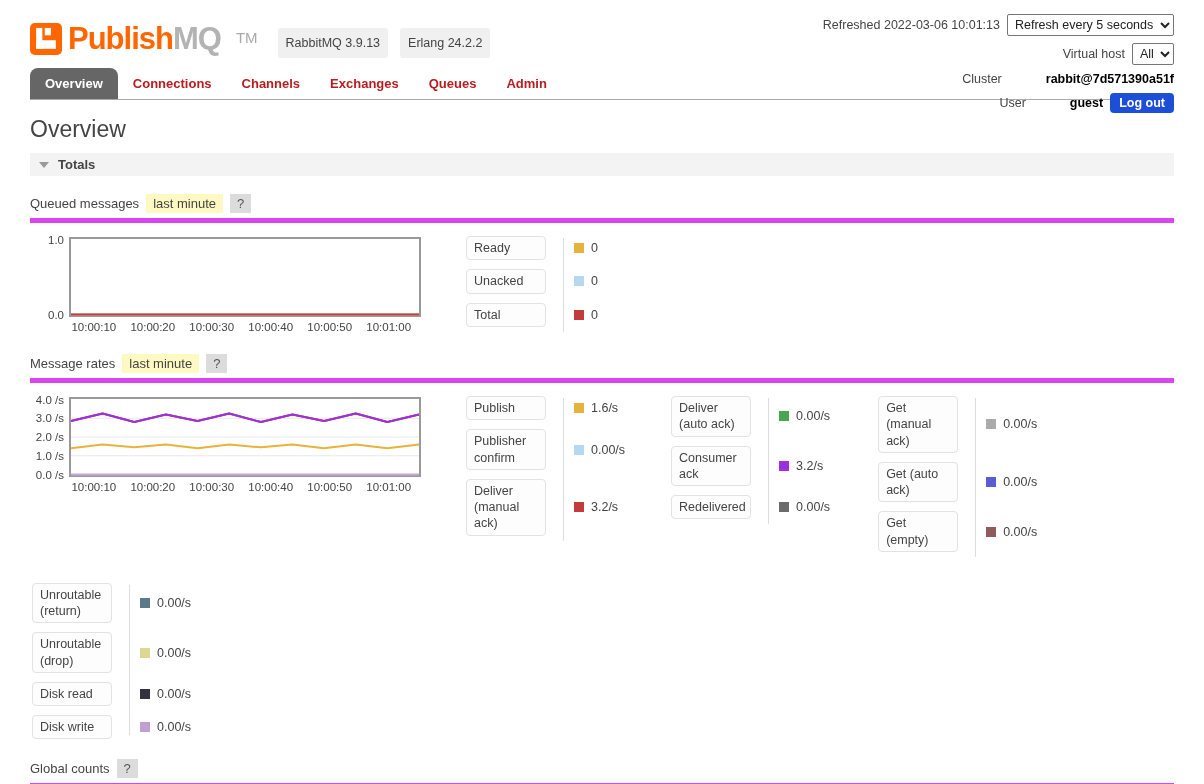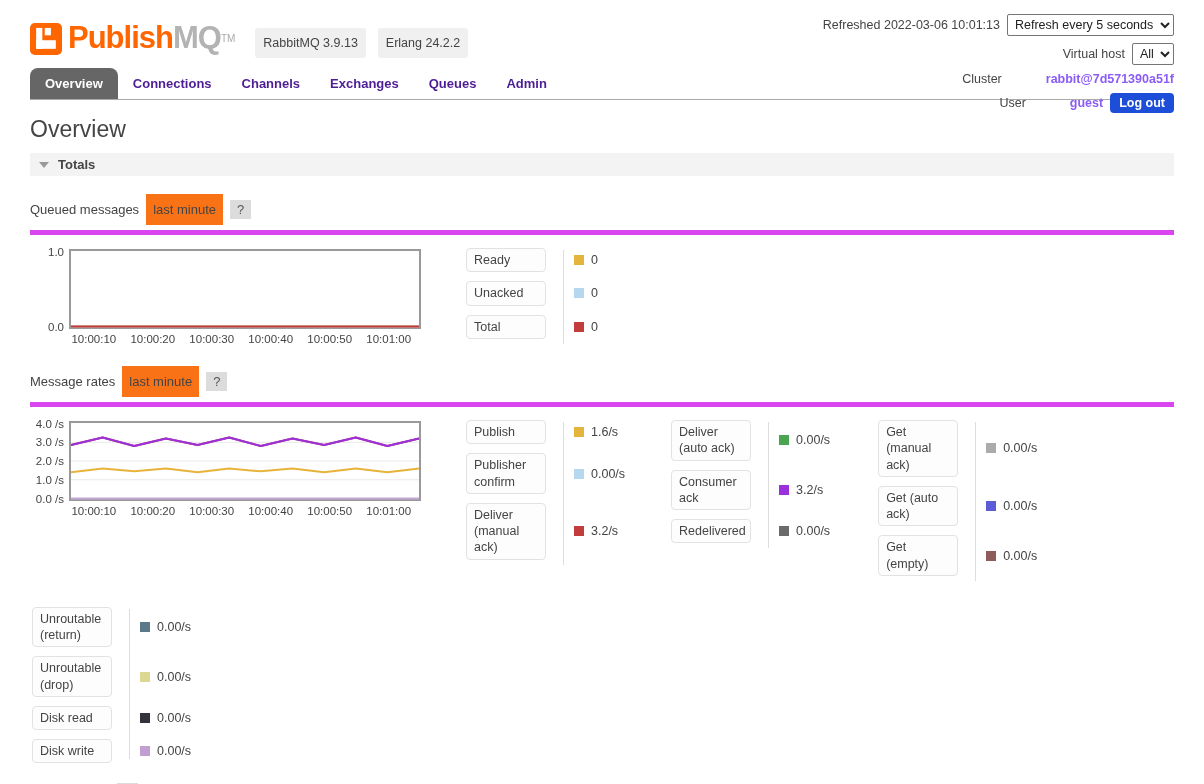--- a/index.html
+++ b/index.html
@@ -6,47 +6,47 @@
   html,body { width:1204px; height:784px; overflow:hidden; background:#fff;
     font-family:"Liberation Sans",sans-serif; color:#444; font-size:12.5px; }
 
   
   .hdr { position:relative; padding:12px 30px 0 30px; }
   .logo-row { display:flex; align-items:center; gap:20px; height:52px; }
   .logo { display:flex; align-items:flex-start; gap:6px; }
   .logo-mark { width:32px; height:32px; margin-top:2px; }
   .logo-text { font-size:31px; font-weight:bold; letter-spacing:-1px; color:#ff6600; line-height:34px; }
   .logo-text .mq { color:#b3b3b3; }
-  .logo-text .tm { font-size:10px; color:#aaa; font-weight:normal; letter-spacing:0; vertical-align:6px; }
+  .logo-text .tm { font-size:15px; color:#aaa; font-weight:normal; letter-spacing:0; vertical-align:6px;padding-left:15px; }
   .badges { display:flex; gap:12px; margin-top:10px; }
   .badge { background:#f0f0f0; border-radius:3px; padding:8px 8px; font-size:12.5px; color:#444; }
 
   .hdr-right { position:absolute; top:14px; right:30px; text-align:right; font-size:12.5px; }
   .hr-row { margin-bottom:7px; display:flex; justify-content:flex-end; align-items:center; gap:7px; }
-  .hr-row b { color:#8b5cf6;padding-left:37px; }
+  .hr-row b { color:#000000;padding-left:37px; }
   select { font-family:"Liberation Sans",sans-serif; font-size:12.5px; padding:2px 3px;
     border:1px solid #767676; border-radius:2px; background:#fff; color:#222; }
   .logout-btn { background:#1d4ed8; color:#fff; border:none; border-radius:4px;
     padding:3px 9px; font-weight:bold; font-size:12.5px; font-family:"Liberation Sans",sans-serif; cursor:pointer; }
 
   
   .tabbar { margin:4px 30px 0 30px; border-bottom:1px solid #aaa; display:flex; }
-  .tab { padding:8px 15px; font-weight:bold; font-size:13px; color:#4c1d95; cursor:pointer; }
+  .tab { padding:8px 15px; font-weight:bold; font-size:13px; color:#b91c1c; cursor:pointer; }
   .tab.active { background:#666; color:#fff; border-radius:8px 8px 0 0; }
 
   
   .main { padding:0 30px; }
   h1 { font-size:23px; font-weight:normal; color:#444; margin:16px 0 10px 0; }
   .section-bar { background:#f3f3f3; padding:4px 9px; display:flex; align-items:center; gap:9px; }
   .section-bar .ttl { font-weight:bold; font-size:13px; color:#444; }
   .tri { width:0; height:0; border-left:5px solid transparent; border-right:5px solid transparent; border-top:6px solid #999; }
 
   .sub-title-row { margin-top:18px; padding-bottom:5px; border-bottom:5px solid #d946ef;
     display:flex; align-items:center; gap:7px; font-size:13px; }
-  .chip { background:#f97316; padding:8px 7px; }
+  .chip { background:#fef9c3; padding:2px 7px; }
   .help { background:#dcdcdc; padding:2px 7px; color:#555; cursor:pointer; }
 
   .chart-row { display:flex; align-items:flex-start; margin-top:13px; }
   svg.chart { width:392px; height:100px; display:block; }
   svg.chart text { font-family:"Liberation Sans",sans-serif; font-size:11.5px; fill:#444; }
 
   
   .legend { position:relative; }
   .legend::before { content:""; position:absolute; left:97px; top:2px; bottom:4px; width:1px; background:#ddd; }
   .lrow { display:flex; align-items:center; margin-bottom:9px; }

